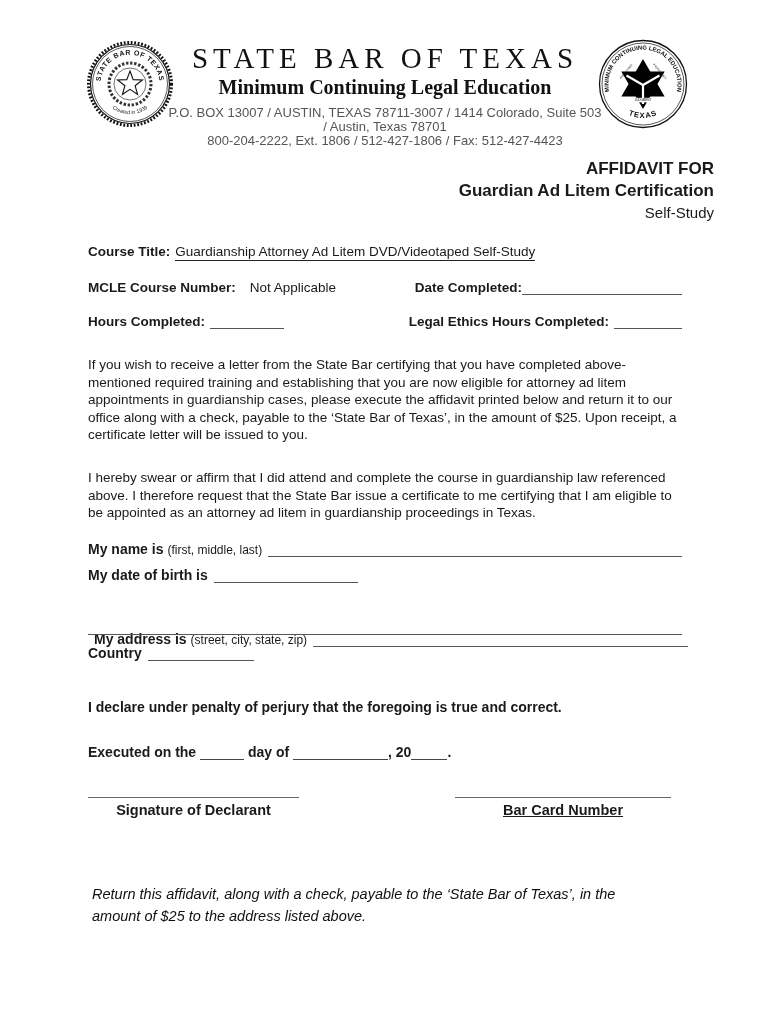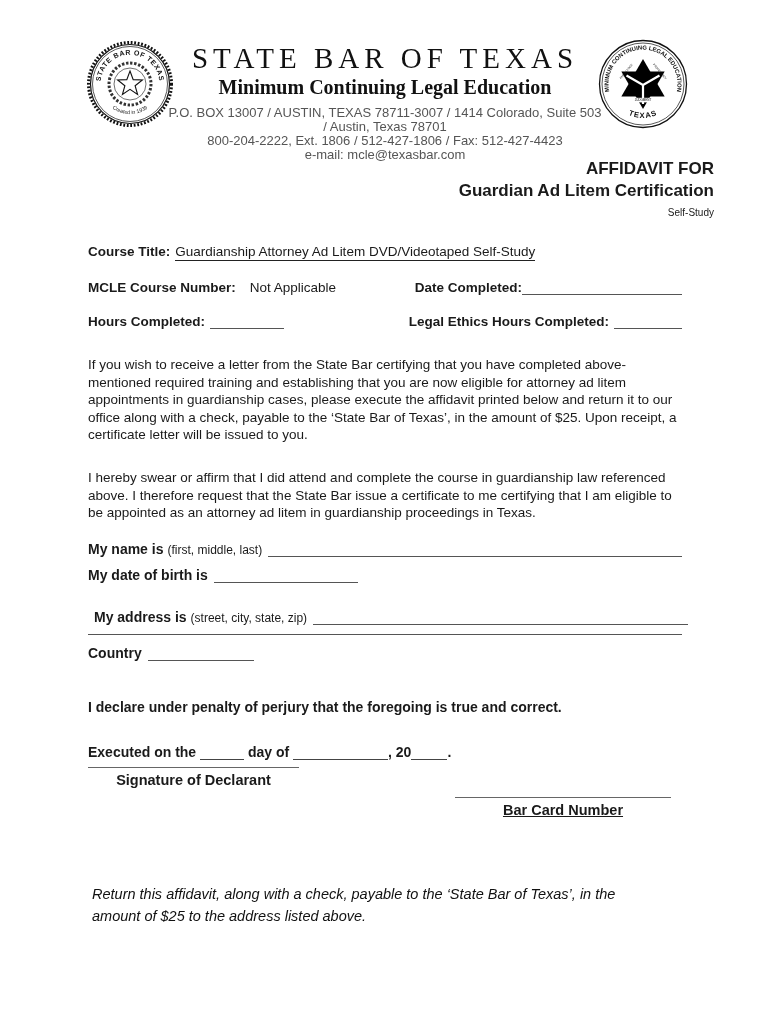--- a/index.html
+++ b/index.html
@@ -18,21 +18,21 @@
   }
   .program{
     font-family:"Liberation Serif","DejaVu Serif",serif;
     font-size:20px;font-weight:bold;color:#111;margin-top:1px;
   }
   .addr{font-size:13px;color:#555;line-height:14px;}
   .addr.first{margin-top:7px;}
   
   .title-block{position:absolute;left:0;top:158px;width:714px;text-align:right;}
   .t1,.t2{font-size:17px;font-weight:bold;line-height:22px;}
-  .t3{font-size:10px;line-height:22px;}
+  .t3{font-size:15px;line-height:22px;}
   
   .line{position:absolute;left:88px;width:594px;font-size:13.5px;}
   .flexline{display:flex;align-items:baseline;}
   .b{font-weight:bold;}
   .push{margin-left:auto;}
   .blank{
     display:inline-block;height:13px;border-bottom:1.4px solid #555;
     position:relative;top:3px;
   }
   .blank-inline{
@@ -79,21 +79,20 @@
     <circle cx="45" cy="46" r="21" fill="none" stroke="#333" stroke-width="3" stroke-dasharray="2.4 1.7"></circle>
     <circle cx="45" cy="46" r="16" fill="none" stroke="#333" stroke-width="0.7"></circle>
     <polygon points="45,33 48.2,41.6 57.4,42 50.1,47.7 52.6,56.5 45,51.4 37.4,56.5 39.9,47.7 32.6,42 41.8,41.6" fill="#fff" stroke="#111" stroke-width="1.1"></polygon>
   </svg>
 
   <div class="header-text">
     <div class="org-name">STATE BAR OF TEXAS</div>
     <div class="program">Minimum Continuing Legal Education</div>
     <div class="addr first">P.O. BOX 13007 / AUSTIN, TEXAS 78711-3007 / 1414 Colorado, Suite 503 / Austin, Texas 78701</div>
     <div class="addr">800-204-2222, Ext. 1806 / 512-427-1806 / Fax: 512-427-4423</div>
-    <div class="addr">e-mail: mcle@texasbar.com</div>
   </div>
 
   <svg class="seal seal-right" width="92" height="92" viewBox="0 0 92 92">
     <circle cx="46" cy="46" r="43.5" fill="#fff" stroke="#111" stroke-width="1.3"></circle>
     <circle cx="46" cy="46" r="41" fill="none" stroke="#111" stroke-width="0.7"></circle>
     <defs>
       <path id="rp-top" d="M 13 56.1 A 34.5 34.5 0 1 1 79 56.1" fill="none"></path>
       <path id="rp-bot" d="M 27.5 74.5 A 34 34 0 0 0 64.5 74.5" fill="none"></path>
     </defs>
     <text font-size="5.9" font-weight="bold" fill="#111">
@@ -142,21 +141,21 @@
     <span class="b">My name is</span>
     <span class="hint">(first, middle, last)</span>
     <span class="blank fill"></span>
   </div>
 
   <div class="line fieldrow" style="top:566px;">
     <span class="b">My date of birth is</span>
     <span class="blank" style="width:144px;margin-left:6px;"></span>
   </div>
 
-  <div class="line fieldrow" style="top:608px;padding-left:6px;">
+  <div class="line fieldrow" style="top:630px;padding-left:6px;">
     <span class="b">My address is</span>
     <span class="hint">(street, city, state, zip)</span>
     <span class="blank fill"></span>
   </div>
 
   <div class="cont-line" style="top:620px;"></div>
 
   <div class="line perjury" style="top:699px;">I declare under penalty of perjury that the foregoing is true and correct.</div>
 
   <div class="line fieldrow" style="top:644px;">
@@ -164,21 +163,21 @@
     <span class="blank" style="width:106px;margin-left:6px;"></span>
   </div>
 
   <div class="line executed" style="top:744px;">
     <span>Executed on the</span>
     <span class="blank-inline" style="width:44px;"></span>
     <span>day of</span>
     <span class="blank-inline" style="width:95px;"></span><span>, 20</span><span class="blank-inline" style="width:36px;"></span><span>.</span>
   </div>
 
-  <div class="sigblock" style="left:88px;top:767px;width:211px;">
+  <div class="sigblock" style="left:88px;top:797px;width:211px;">
     <div class="siglabel">Signature of Declarant</div>
   </div>
   <div class="sigblock" style="left:455px;top:797px;width:216px;text-decoration:underline;">
     <div class="siglabel">Bar Card Number</div>
   </div>
 
   <div class="footer-note">Return this affidavit, along with a check, payable to the ‘State Bar of Texas’, in the amount of $25 to the address listed above.</div>
 
 </div>
 

